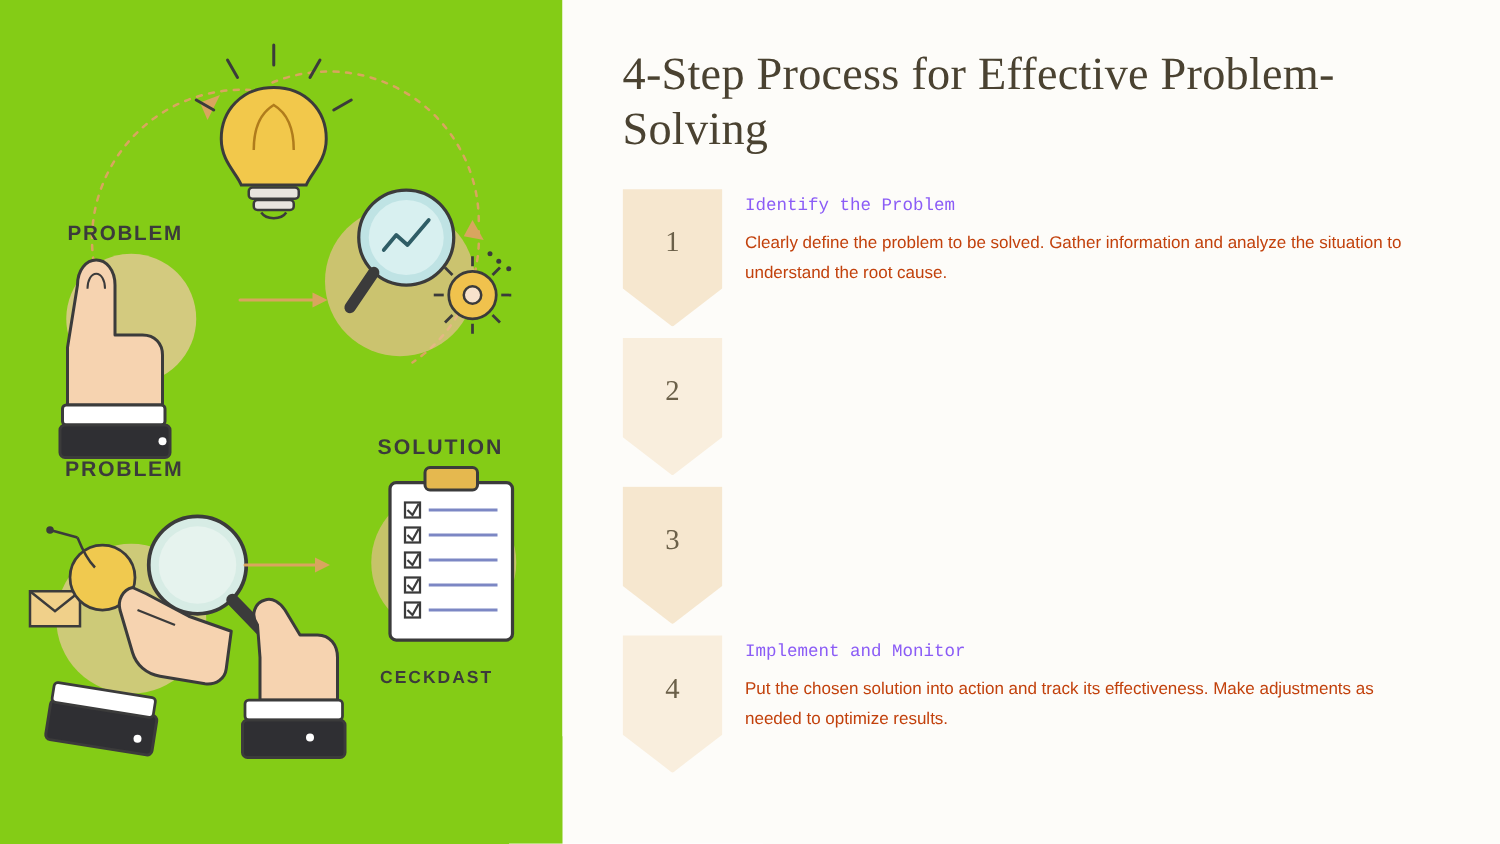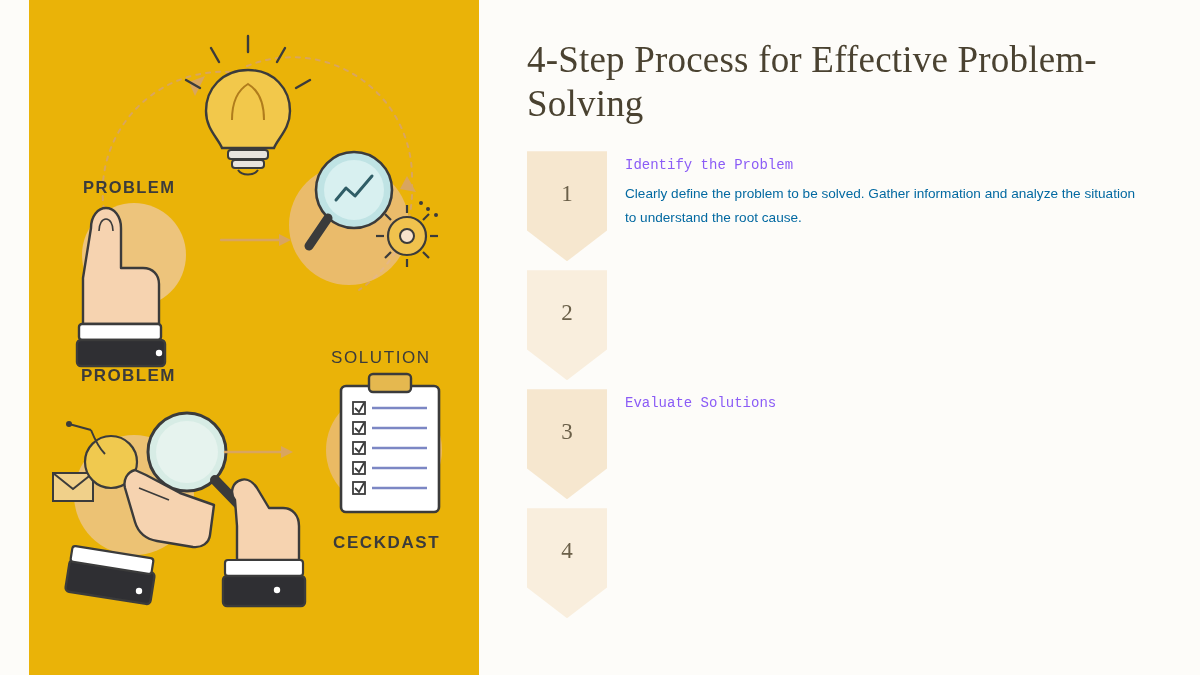--- a/index.html
+++ b/index.html
@@ -18,24 +18,23 @@
     width: 1200px;
     height: 675px;
     background: #fdfcf9;
     display: flex;
   }
   
   .illus-panel {
     position: relative;
     width: 450px;
     height: 675px;
-    background: #eab308;
+    background: #84cc16;
     flex: 0 0 450px;
     overflow: hidden;
-    margin-left: 29px;
   }
   .illus-svg {
     position: absolute;
     left: 0;
     top: 0;
   }
   
   .content-panel {
     position: relative;
     flex: 1 1 auto;
@@ -104,21 +103,21 @@
     font-family: Liberation Mono, monospace;
     font-size: 14px;
     color: #8b5cf6;
     margin: 0 0 9px 0;
     font-weight: normal;
   }
   .step-desc {
     font-family: "Liberation Sans", sans-serif;
     font-size: 13.6px;
     line-height: 1.72;
-    color: #0369a1;
+    color: #c2410c;
     margin: 0;
     max-width: 560px;
   }
 </style>
 </head>
 <body>
 
 <div class="slide">
 
   <div class="illus-panel">
@@ -255,22 +254,22 @@
         <g>
           <rect x="324" y="482" width="12" height="12" fill="#ffffff" stroke="#3b3b3b" stroke-width="1.8"></rect>
           <polyline points="326,488 330,492 335,483" fill="none" stroke="#3b3b3b" stroke-width="1.8"></polyline>
           <line x1="343" y1="488" x2="398" y2="488" stroke="#7c87c4" stroke-width="2.4"></line>
         </g>
       </g>
     </svg>
 
     <div style="position:absolute; left:54px; top:178px; font-size:16.5px; font-weight:bold; letter-spacing:1.4px; color:#3b3b3b;">PROBLEM</div>
     <div style="position:absolute; left:52px; top:366px; font-size:17px; font-weight:bold; letter-spacing:1.4px; color:#3b3b3b;">PROBLEM</div>
-    <div style="position:absolute; left:302px; top:348px; font-size:17px; font-weight:normal; letter-spacing:1.6px; color:#3b3b3b;">SOLUTION</div>
-    <div style="position:absolute; left:304px; top:533px; font-size:17px; font-weight:bold; letter-spacing:1.6px; color:#3b3b3b;">CECKDAST</div>
+    <div style="position:absolute; left:302px; top:348px; font-size:17px; font-weight:bold; letter-spacing:1.6px; color:#3b3b3b;">SOLUTION</div>
+    <div style="position:absolute; left:304px; top:533px; font-size:14px; font-weight:bold; letter-spacing:1.6px; color:#3b3b3b;">CECKDAST</div>
   </div>
 
   <div class="content-panel">
     <h1 class="title">4-Step Process for Effective Problem-Solving</h1>
 
     <div class="steps">
 
       <div class="step">
         <div class="chev">
           <div class="chev-shape"></div>
@@ -290,26 +289,29 @@
         <div class="step-body">
         </div>
       </div>
 
       <div class="step">
         <div class="chev">
           <div class="chev-shape"></div>
           <div class="chev-num">3</div>
         </div>
         <div class="step-body">
-          <h2 class="step-title">Evaluate Solutions</h2>
         </div>
       </div>
 
       <div class="step">
         <div class="chev">
           <div class="chev-shape"></div>
           <div class="chev-num">4</div>
         </div>
+        <div class="step-body">
+          <h2 class="step-title">Implement and Monitor</h2>
+          <p class="step-desc">Put the chosen solution into action and track its effectiveness. Make adjustments as needed to optimize results.</p>
+        </div>
       </div>
 
     </div>
   </div>
 </div>
 
 </body></html>

